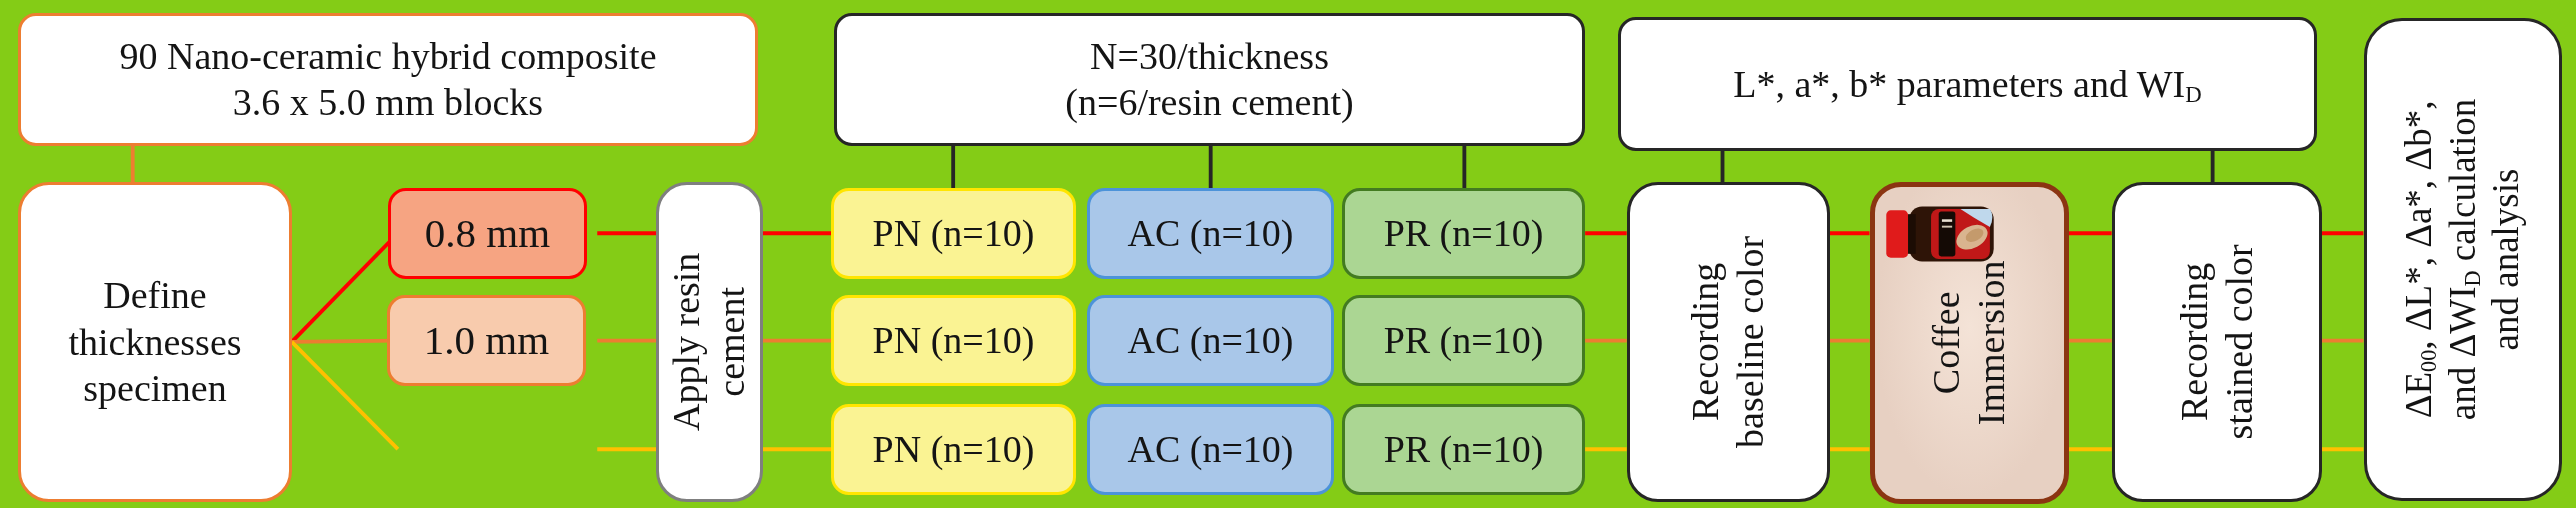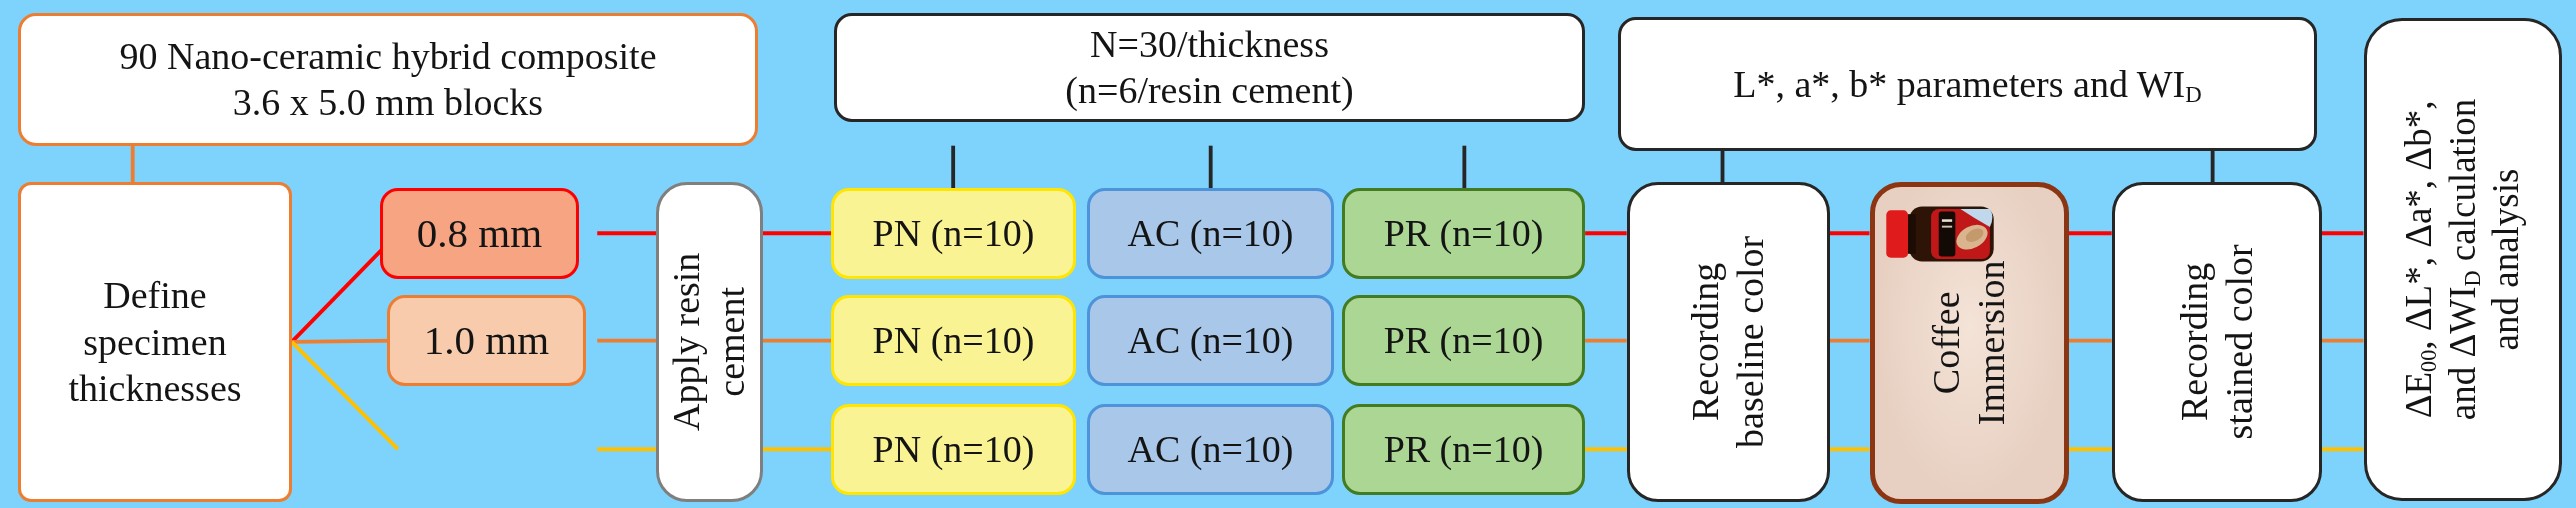--- a/index.html
+++ b/index.html
@@ -1,22 +1,22 @@
 <!DOCTYPE html>
 <html style="--orange: #ED7D31; --red: #FF0000; --amber: #FFC000; --dark: #262626; --gray: #7F7F7F; --salmonFill: #F6A482; --peachFill: #F8CBAD; --creamFill: #FCEFD0; --yellowFill: #FAF393; --yellowBorder: #FFE500; --blueFill: #A9C7E9; --blueBorder: #4C93D9; --greenFill: #ABD693; --greenBorder: #437B21; --coffeeBorder: #8B3512; --coffeeFill: #E7D0C2; --coffeeFillLight: #F4E3D7; --capRed: #E01B1B; --jarBrown: #2E1407; --labelRed: #C01818; --mugTan: #D9B48F;font-size:10.2px"><head>
 <meta charset="utf-8">
 <style>
   *{box-sizing:border-box;margin:0;padding:0}
   html,body{width:2576px;height:508px;background:#ffffff}
   body{font-family:"Liberation Serif","DejaVu Serif",serif;color:#141414}
-  .canvas{position:relative;width:2576px;height:508px;overflow:hidden;background:#7dd3fc}
+  .canvas{position:relative;width:2576px;height:508px;overflow:hidden;background:#84cc16}
   svg.connectors{position:absolute;left:0;top:0;z-index:1}
   .box{position:absolute;background:#fff;display:flex;align-items:center;justify-content:center;
        text-align:center;z-index:2;line-height:1.22}
-  .r28{border-radius:18px}.r35{border-radius:13px}.r45{border-radius:31px}.r60{border-radius:38px}
+  .r28{border-radius:18px}.r35{border-radius:31px}.r45{border-radius:31px}.r60{border-radius:38px}
   .orange-border{border:3.8px solid var(--orange)}
   .dark-border{border:3.8px solid var(--dark)}
   .gray-border{border:3.8px solid var(--gray)}
   .fs-top{font-size:38px}
   .fs-label{font-size:38px}
   .fs-thick{font-size:41px}
   .box .stack{width:100%}
   
   .t08{background:var(--salmonFill);border:3.8px solid var(--red)}
   .t10{background:var(--peachFill);border:3.8px solid var(--orange)}
@@ -75,42 +75,42 @@
     <line x1="3632" y1="703" x2="3698" y2="703" style="stroke:var(--amber);stroke-width:6"></line>
   </svg>
 
   <div class="box orange-border r28 fs-top" style="left:18px;top:12.8px;width:740px;height:133px">
     <div class="stack">
       <div>90 Nano-ceramic hybrid composite</div>
       <div>3.6 x 5.0 mm blocks</div>
     </div>
   </div>
 
-  <div class="box dark-border r28 fs-top" style="left:834px;top:12.8px;width:751px;height:109px">
+  <div class="box dark-border r28 fs-top" style="left:834px;top:12.8px;width:751px;height:133px">
     <div class="stack">
       <div>N=30/thickness</div>
       <div>(n=6/resin cement)</div>
     </div>
   </div>
 
   <div class="box dark-border r28 fs-top" style="left:1618px;top:17px;width:699px;height:134px">
     <div>
       <span>L*, a*, b* parameters and WI</span><sub>D</sub>
     </div>
   </div>
 
   <div class="box orange-border r35 fs-label" style="left:18px;top:182px;width:274px;height:320px">
     <div class="stack">
       <div>Define</div>
+      <div>thicknesses</div>
       <div>specimen</div>
-      <div>thicknesses</div>
-    </div>
-  </div>
-
-  <div class="box t08 r28 fs-thick" style="left:380px;top:188px;width:199px;height:91px">
+    </div>
+  </div>
+
+  <div class="box t08 r28 fs-thick" style="left:388px;top:188px;width:199px;height:91px">
     <div>0.8 mm</div>
   </div>
   <div class="box t10 r28 fs-thick" style="left:387px;top:295px;width:199px;height:91px">
     <div>1.0 mm</div>
   </div>
 
   <div class="box gray-border r45 fs-label" style="left:656px;top:182px;width:107px;height:320px">
     <div class="vwrap">
       <div class="vtext">
         <div class="vline">Apply resin</div>

